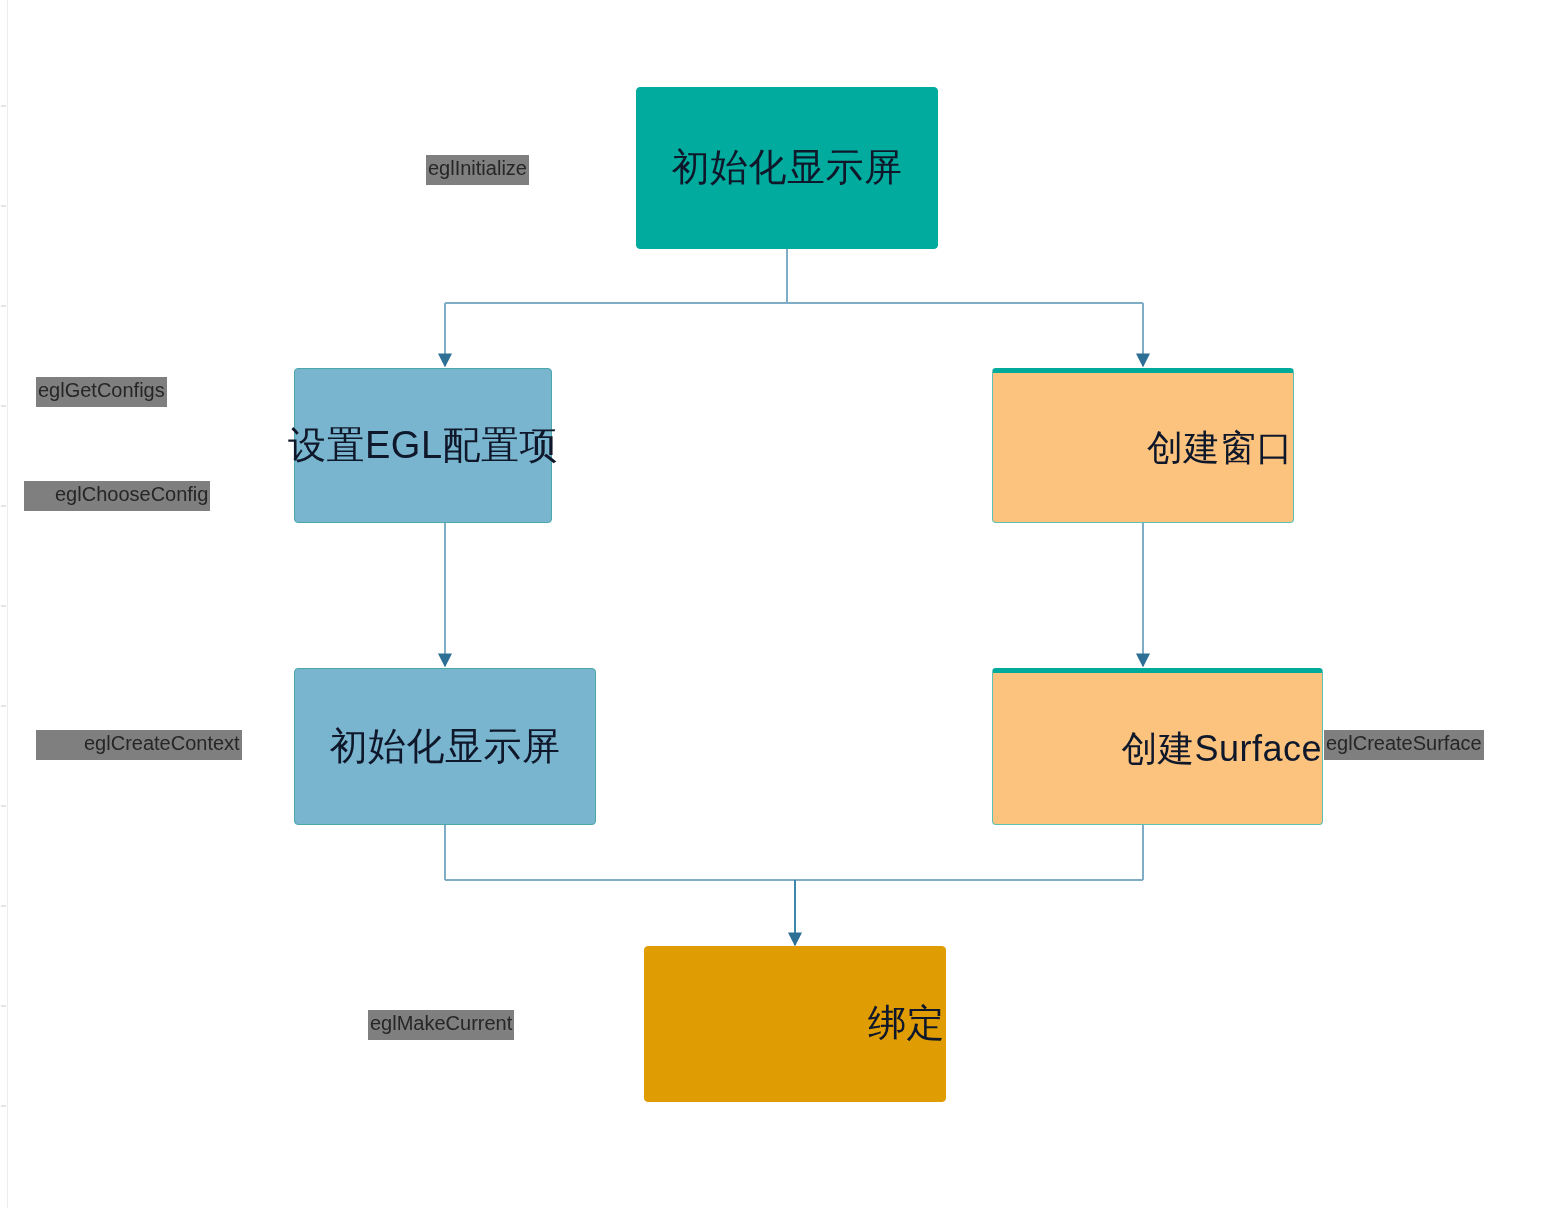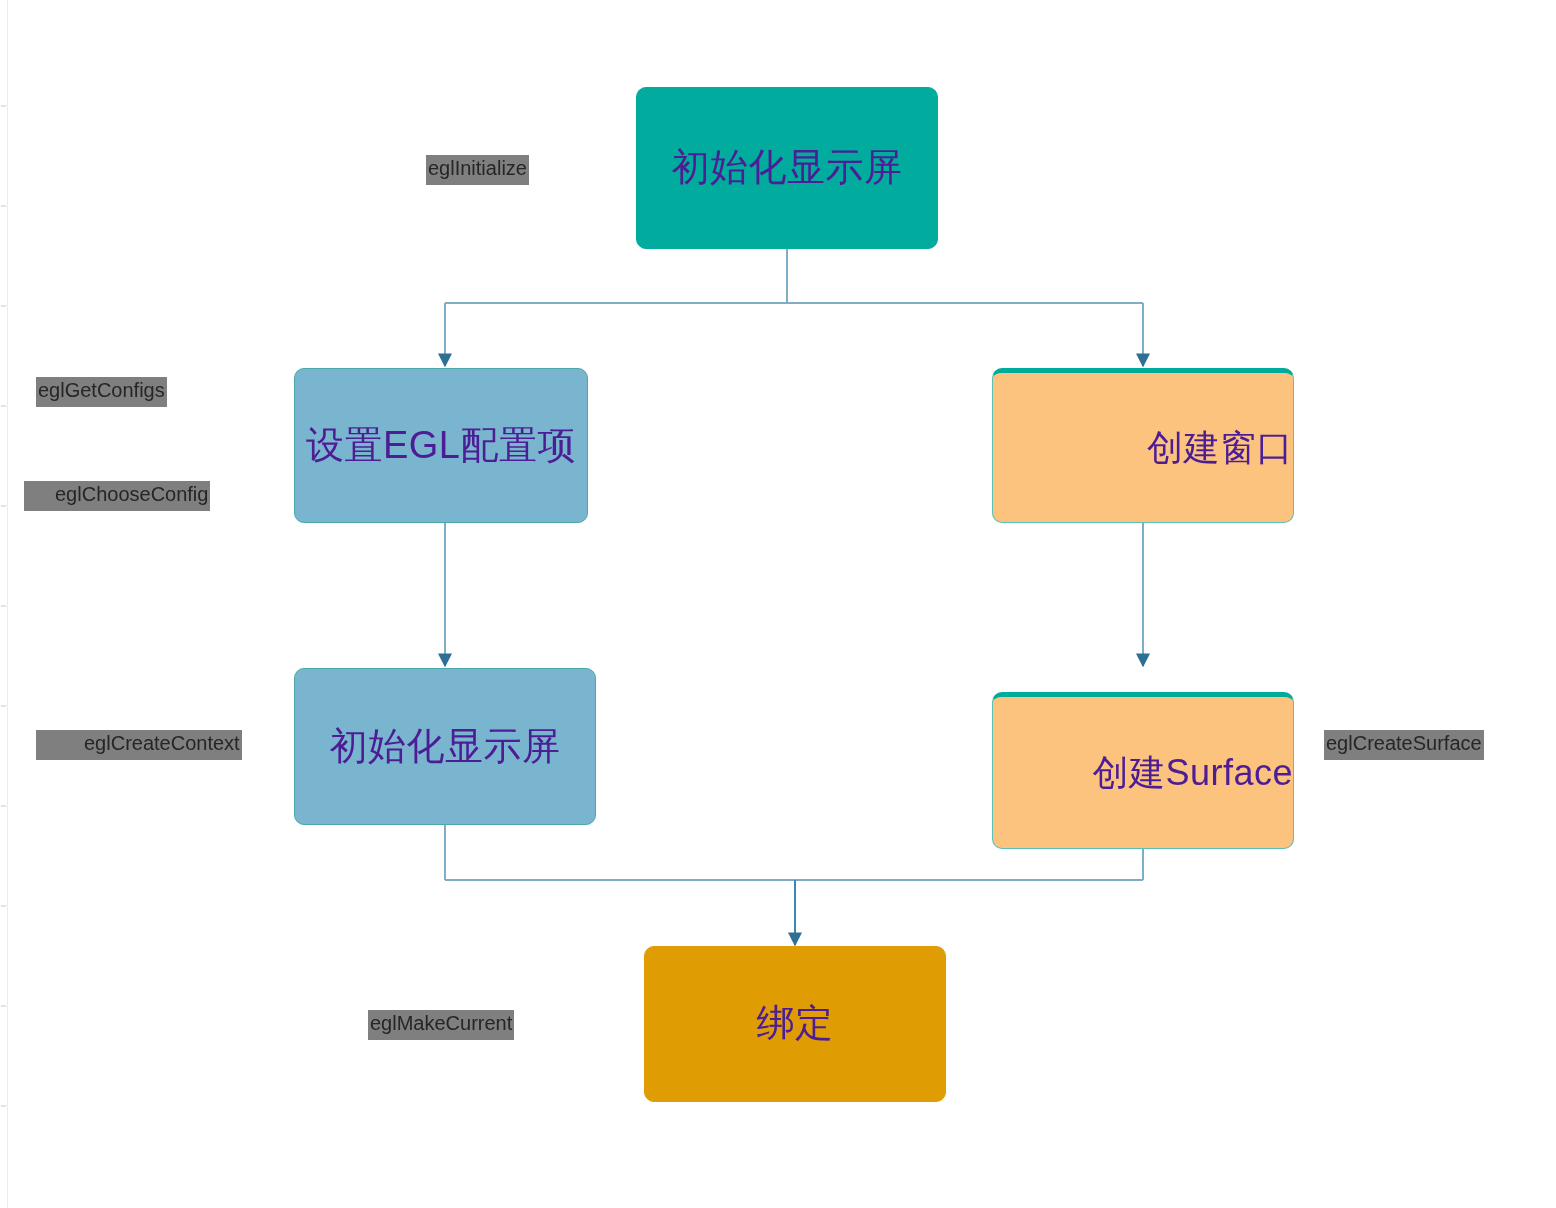--- a/index.html
+++ b/index.html
@@ -37,22 +37,22 @@
     background: #e4e4e4;
   }
 
   
   .node {
     position: absolute;
     box-sizing: border-box;
     display: flex;
     align-items: center;
     justify-content: center;
-    border-radius: 10px;
-    color: #4c1d95;
+    border-radius: 4px;
+    color: #0f172a;
     text-align: center;
     line-height: 1.15;
     letter-spacing: 0.5px;
     user-select: none;
   }
   .node-label {
     display: block;
     white-space: nowrap;
   }
 
@@ -145,37 +145,37 @@
 
     <path d="M 445 880 L 1143 880" fill="none" stroke="#7fadc6" stroke-width="2"></path>
 
     <path d="M 795 880 L 795 945" fill="none" stroke="#3c87ad" stroke-width="2" marker-end="url(#arrow)"></path>
   </svg>
 
   <div class="node teal" style="left:636px; top:87px; width:302px; height:162px;">
     <span class="node-label">初始化显示屏</span>
   </div>
 
-  <div class="node blue" style="left:294px; top:368px; width:294px; height:155px;justify-content:center;">
+  <div class="node blue" style="left:294px; top:368px; width:258px; height:155px;justify-content:center;">
     <span class="node-label">设置EGL配置项</span>
   </div>
 
   <div class="node orange" style="left:992px; top:368px; width:302px; height:155px;">
     <span class="node-label">创建窗口</span>
   </div>
 
   <div class="node blue" style="left:294px; top:668px; width:302px; height:157px;">
     <span class="node-label">初始化显示屏</span>
   </div>
 
-  <div class="node orange" style="left:992px; top:668px; width:302px; height:157px;margin-top:24px;">
+  <div class="node orange" style="left:992px; top:668px; width:331px; height:157px;">
     <span class="node-label">创建Surface</span>
   </div>
 
-  <div class="node amber" style="left:644px; top:946px; width:302px; height:156px;">
+  <div class="node amber" style="left:644px; top:946px; width:302px; height:156px;justify-content:flex-end;">
     <span class="node-label">绑定</span>
   </div>
 
   <div class="api-label" style="left:426px; top:155px;">eglInitialize</div>
 
   <div class="api-label" style="left:36px; top:377px;">eglGetConfigs</div>
 
   <div class="api-label" style="left:24px; top:481px;padding-left:31px;">eglChooseConfig</div>
 
   <div class="api-label" style="left:36px; top:730px;padding-left:48px;">eglCreateContext</div>

